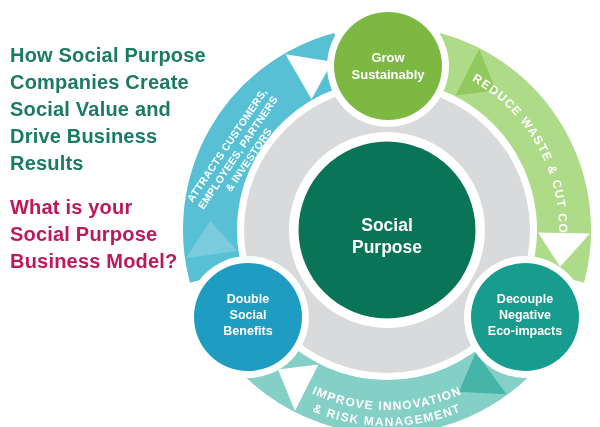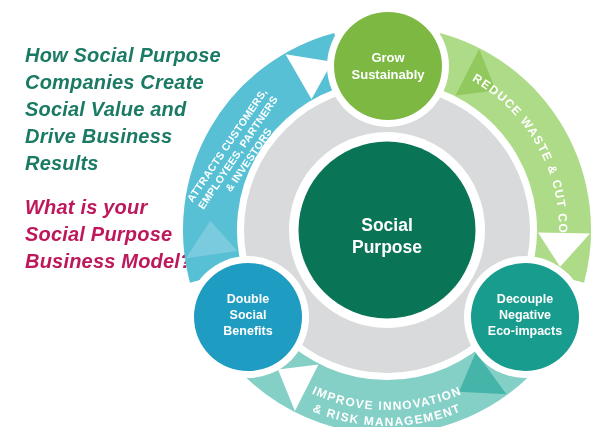--- a/index.html
+++ b/index.html
@@ -1,21 +1,21 @@
 <!DOCTYPE html>
 <html><head>
 <meta charset="utf-8">
 <style>
   html,body { margin:0; padding:0; background:#ffffff; }
   .stage {
     position:relative; width:600px; height:427px; overflow:hidden;
     background:#ffffff;
     font-family:"Liberation Sans", sans-serif;
   }
-  .headline { position:absolute; left:25px; top:42px; width:220px;font-style:italic; }
+  .headline { position:absolute; left:10px; top:42px; width:220px; }
   .headline .title {
     font-size:20px; line-height:27px; font-weight:bold;
     color:#1a7a64; white-space:pre-line; letter-spacing:0.2px;
   }
   .headline .question {
     margin-top:17px; font-size:20px; line-height:27px; font-weight:bold;
     color:#be185d; white-space:pre-line; letter-spacing:0.2px;
   }
   svg { position:absolute; left:0; top:0; }
   .band-label { font-size:12px; font-weight:bold; fill:#ffffff; letter-spacing:1.3px; }

